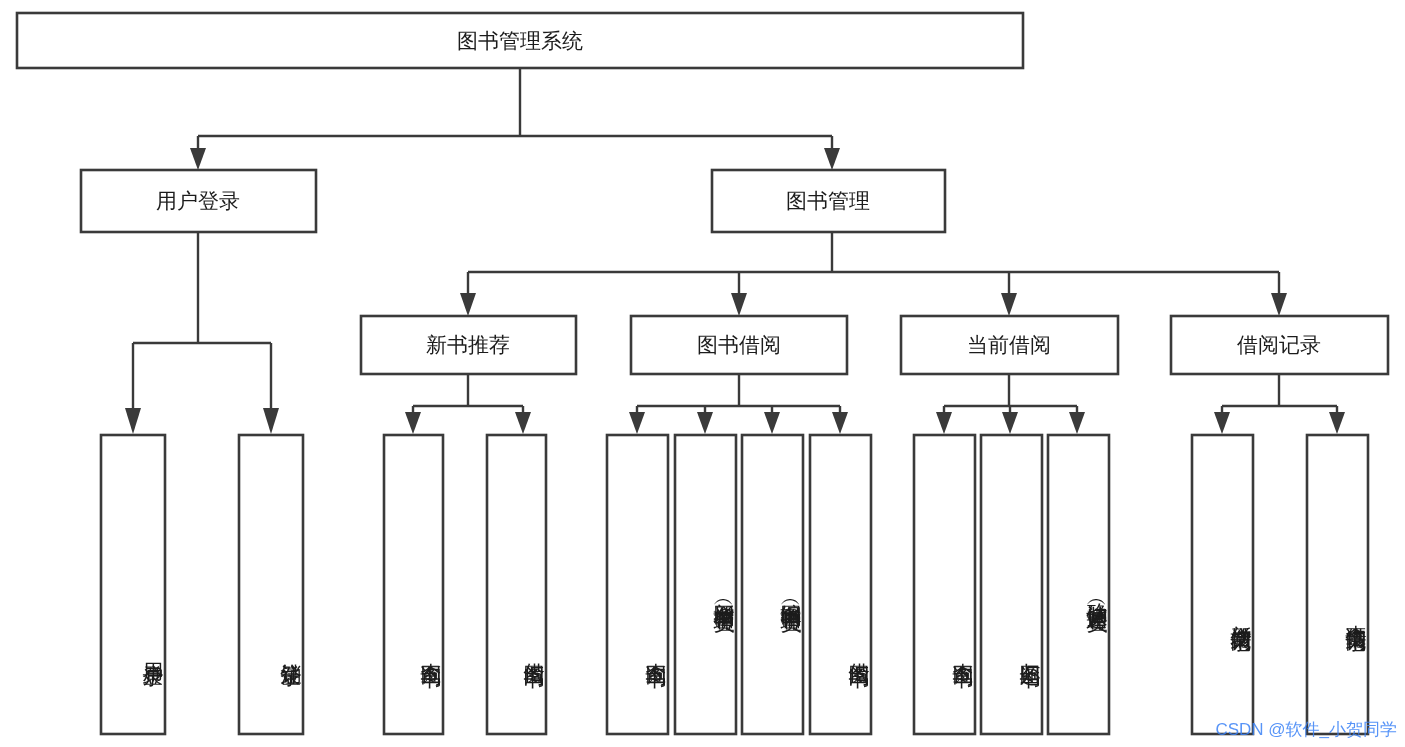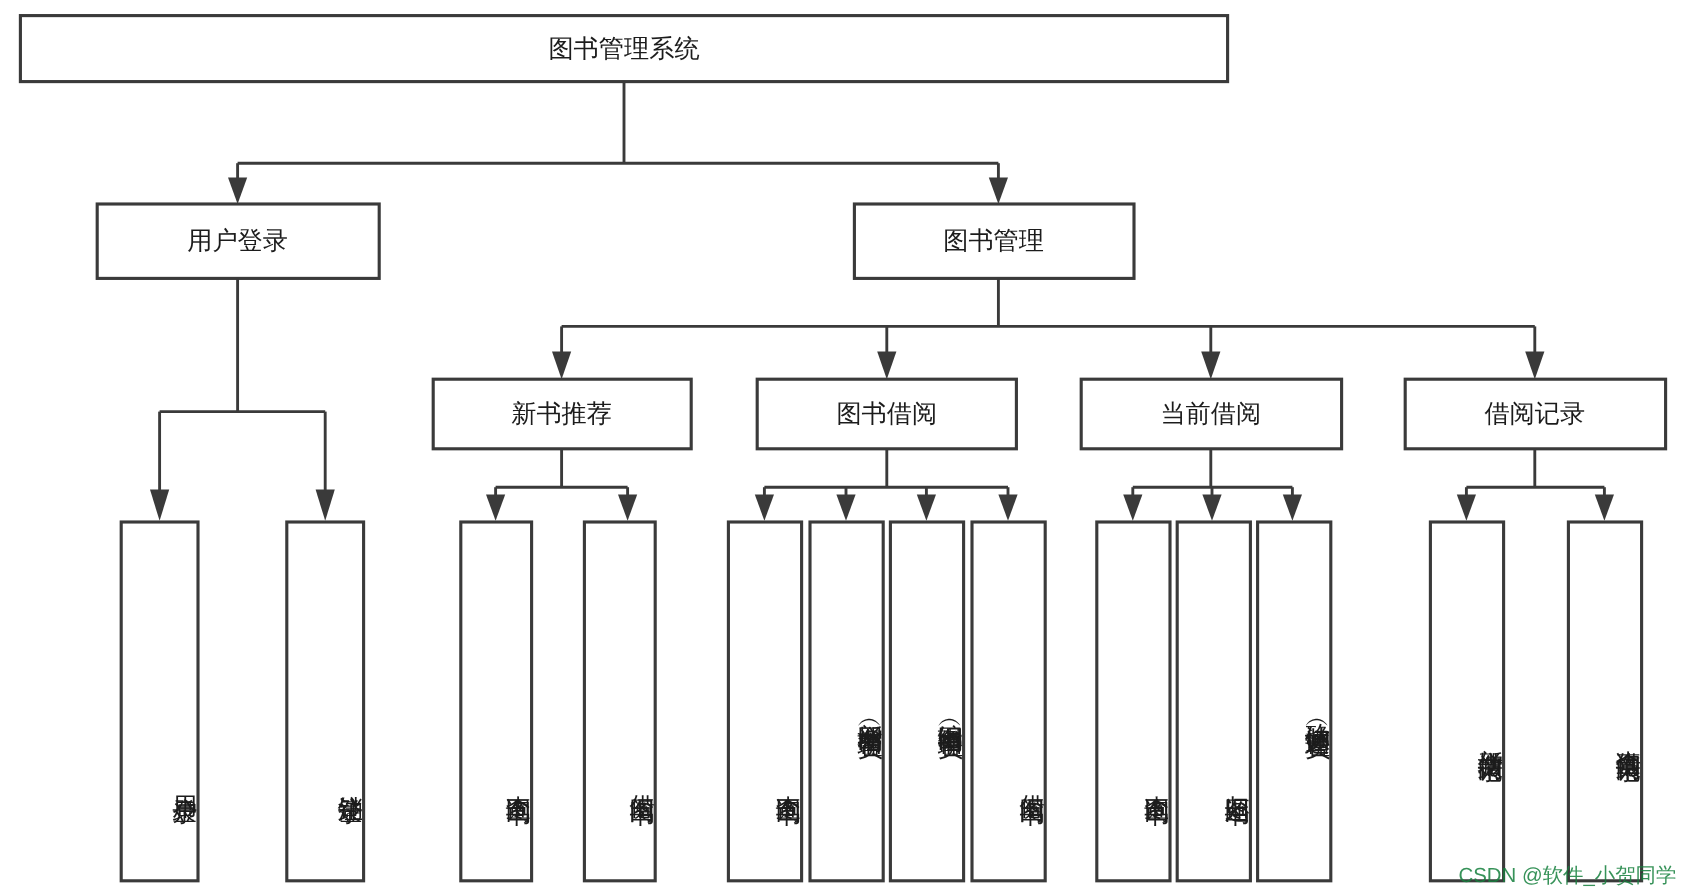--- a/index.html
+++ b/index.html
@@ -62,21 +62,21 @@
     align-items: flex-start;
     justify-content: center;
     pointer-events: none;
   }
   .watermark {
     position: absolute;
     right: 8px;
     bottom: 6px;
     font-family: "Liberation Sans", "DejaVu Sans", sans-serif;
     font-size: 17px;
-    color: #15803d;
+    color: #3b82f6;
     opacity: 0.85;
     white-space: nowrap;
   }
 </style>
 </head>
 <body>
 
 <div id="diagram-root">
 
   <svg id="tree-svg" viewBox="0 0 1405 747">

